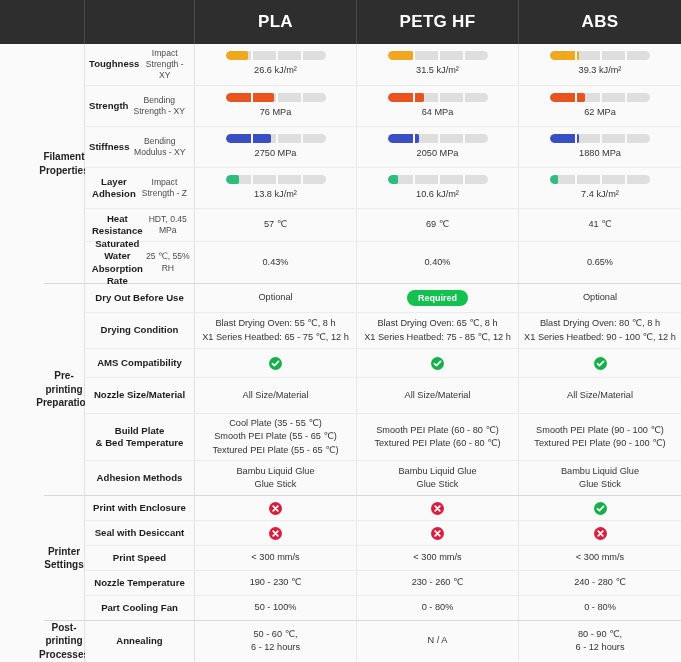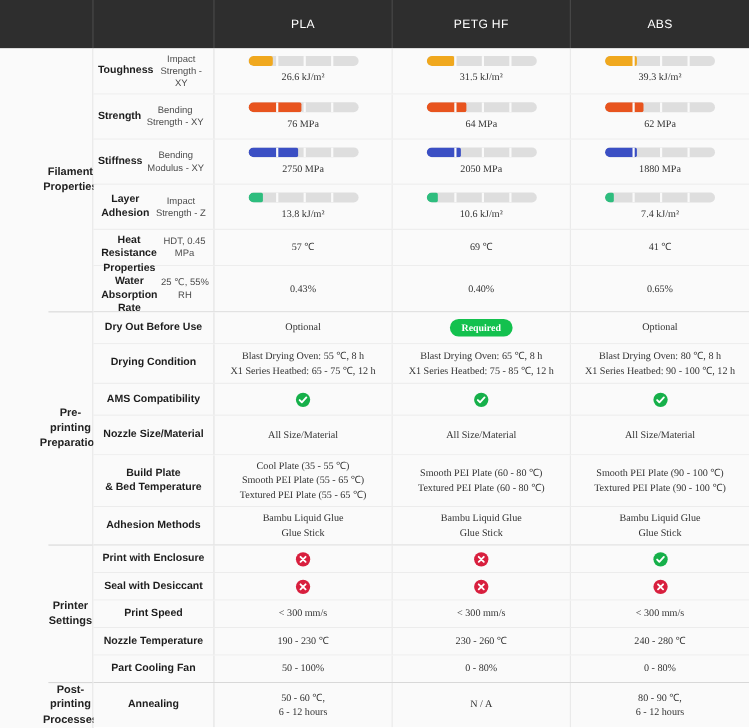--- a/index.html
+++ b/index.html
@@ -18,22 +18,22 @@
   
   .header-row {
     display: flex;
     height: 44px;
     background: #2e2e2e;
     flex: 0 0 44px;
   }
   .header-row .hcell {
     display: flex; align-items: center; justify-content: center;
     color: #ffffff;
-    font-weight: normal;
-    font-size: 11px;
+    font-weight: bold;
+    font-size: 17px;
     letter-spacing: .3px;
     border-right: 1px solid #4a4a4a;
   }
   .header-row .hcell:last-child { border-right: none; }
   .h-cat   { width: 85px; }
   .h-label { width: 110px; }
   .h-mat   { width: 162px; }
 
   
   .body-wrap { flex: 1 1 auto; display: flex; }
@@ -86,21 +86,20 @@
     width: 162px;
     flex: 0 0 162px;
     display: flex; flex-direction: column;
     align-items: center; justify-content: center;
     text-align: center;
     border-right: 1px solid #e8e8e8;
     padding: 3px 5px;
     font-size: 9.2px;
     color: #333;
     line-height: 1.45;
-    font-family: Liberation Serif, serif;
   }
   .val:last-child { border-right: none; }
   .val .vline { white-space: nowrap; }
 
   
   .bar-wrap { width: 100px; margin-bottom: 4px; }
   .bar {
     position: relative;
     width: 100%; height: 9px;
     background: #dedede;
@@ -325,21 +324,21 @@
           <div class="val">
             <div class="vline">69 ℃</div>
           </div>
           <div class="val">
             <div class="vline">41 ℃</div>
           </div>
         </div>
         <div class="drow section-end" style="height: 42px;">
           <div class="lbl">
             <div class="l-main">
-              <div>Properties Water</div>
+              <div>Saturated Water</div>
               <div>Absorption Rate</div>
             </div>
             <div class="l-sub">25 ℃, 55% RH</div>
           </div>
           <div class="val">
             <div class="vline">0.43%</div>
           </div>
           <div class="val">
             <div class="vline">0.40%</div>
           </div>

